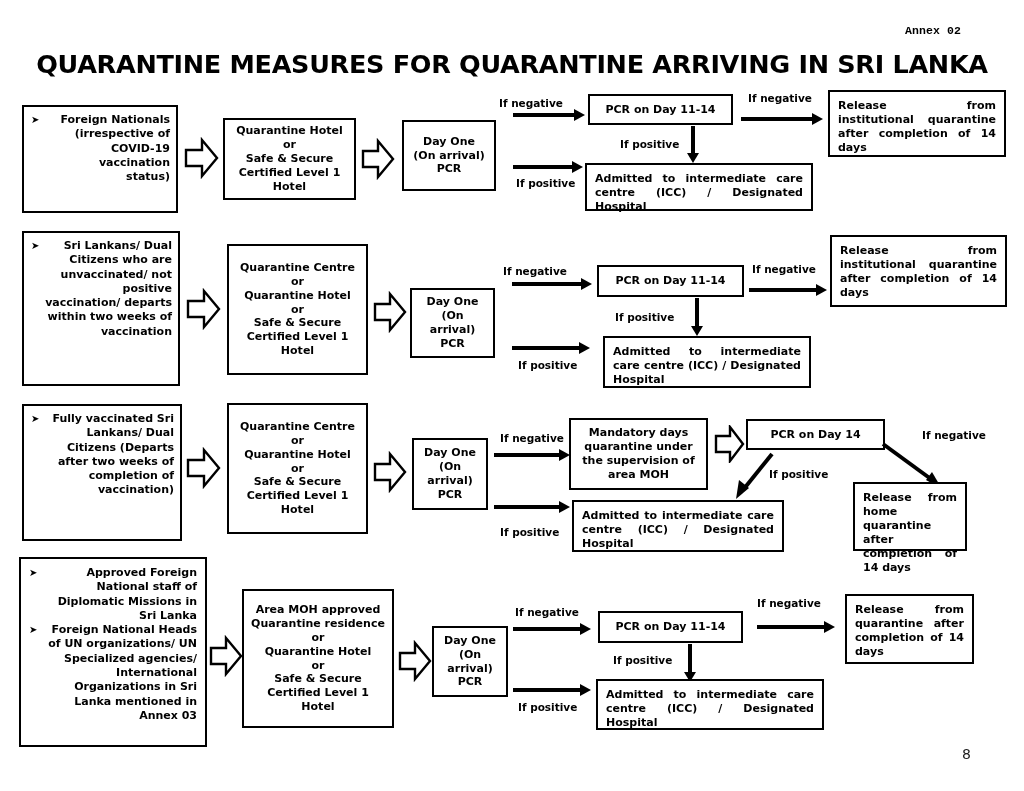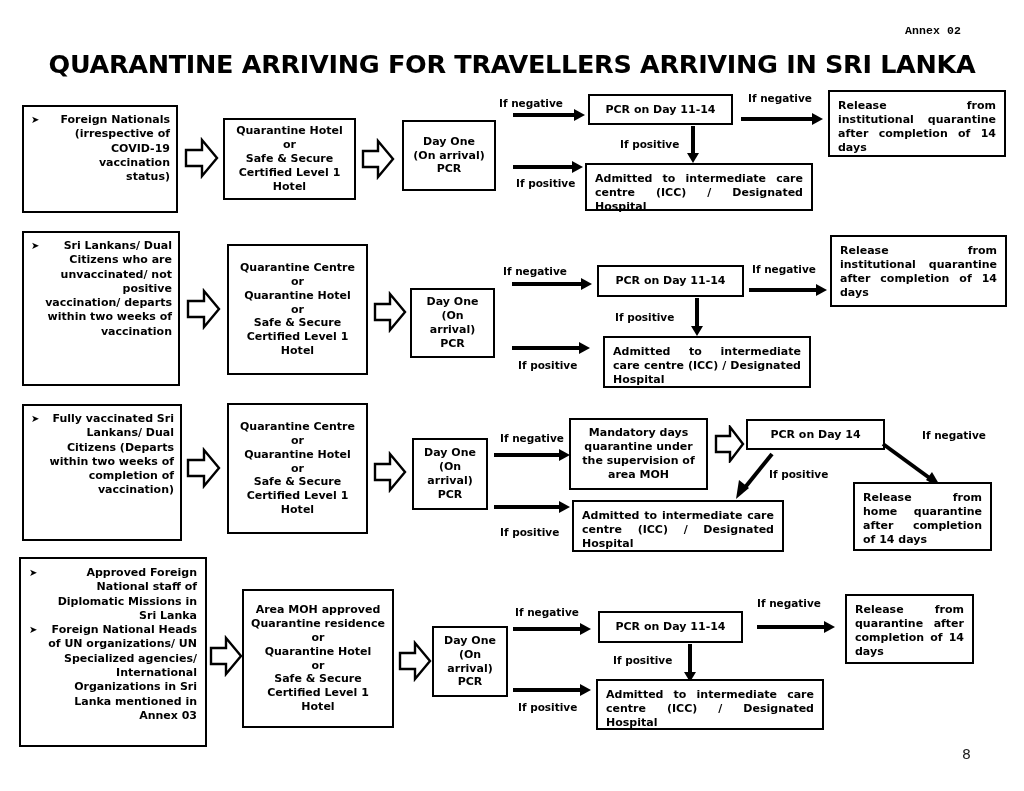--- a/index.html
+++ b/index.html
@@ -131,21 +131,21 @@
     font-weight: bold;
     white-space: nowrap;
   }
 </style>
 </head>
 <body>
 
 <div id="canvas">
 
   <div class="annex">Annex 02</div>
-  <div class="title">QUARANTINE ARRIVING FOR TRAVELLERS ARRIVING IN SRI LANKA</div>
+  <div class="title">QUARANTINE MEASURES FOR QUARANTINE ARRIVING IN SRI LANKA</div>
   <div class="page-num">8</div>
 
   <div class="box left-txt" style="left:22px; top:105px; width:156px; height:108px;">
     <div class="bullet-list">
       <div class="bullet-row indent-wide">
         <span class="arrowhead">➤</span>
         <span class="btext">Foreign Nationals (irrespective of COVID-19 vaccination status)</span>
       </div>
     </div>
   </div>
@@ -258,21 +258,21 @@
     <div class="shaft" style="width:68px;"></div>
       <div class="head"></div>
   </div>
 
   <div class="box just-txt" style="left:603px; top:336px; width:208px; height:52px;">Admitted to intermediate care centre (ICC) / Designated Hospital</div>
 
   <div class="box left-txt" style="left:22px; top:404px; width:160px; height:137px;">
     <div class="bullet-list">
       <div class="bullet-row">
         <span class="arrowhead">➤</span>
-        <span class="btext">Fully vaccinated Sri Lankans/ Dual Citizens (Departs within two weeks of completion of vaccination)</span>
+        <span class="btext">Fully vaccinated Sri Lankans/ Dual Citizens (Departs after two weeks of completion of vaccination)</span>
       </div>
     </div>
   </div>
 
   <div class="blockarrow" style="left:186px; top:447px; width:35px; height:42px;">
     <svg width="35" height="42" viewBox="0 0 35 42">
         <path d="M2,13 L18,13 L18,3 L33,21 L18,39 L18,29 L2,29 Z" fill="#fff" stroke="#000" stroke-width="2.4" stroke-linejoin="miter"></path>
       </svg>
   </div>
 
@@ -307,21 +307,21 @@
   </div>
 
   <div class="box center-txt" style="left:746px; top:419px; width:139px; height:31px;">PCR on Day 14</div>
 
   <div class="lbl" style="left:922px; top:429px;">If negative</div>
   <svg class="diag" style="left:880px; top:440px;" width="75" height="60" viewBox="0 0 75 60">
     <line x1="3" y1="4" x2="55" y2="42" stroke="#000" stroke-width="4"></line>
     <path d="M62,49 L46,40 L52,32 Z" fill="#000"></path>
   </svg>
 
-  <div class="box just-txt" style="left:853px; top:482px; width:139px; height:69px;">Release from home quarantine after completion of 14 days</div>
+  <div class="box just-txt" style="left:853px; top:482px; width:114px; height:69px;">Release from home quarantine after completion of 14 days</div>
 
   <div class="lbl" style="left:769px; top:468px;">If positive</div>
   <svg class="diag" style="left:726px; top:450px;" width="60" height="60" viewBox="0 0 60 60">
     <line x1="46" y1="4" x2="17" y2="40" stroke="#000" stroke-width="4"></line>
     <path d="M10,49 L13,30 L23,38 Z" fill="#000"></path>
   </svg>
 
   <div class="lbl" style="left:500px; top:526px;">If positive</div>
   <div class="harrow" style="left:494px; top:500px; width:76px; height:14px;">
     <div class="shaft" style="width:66px;"></div>

